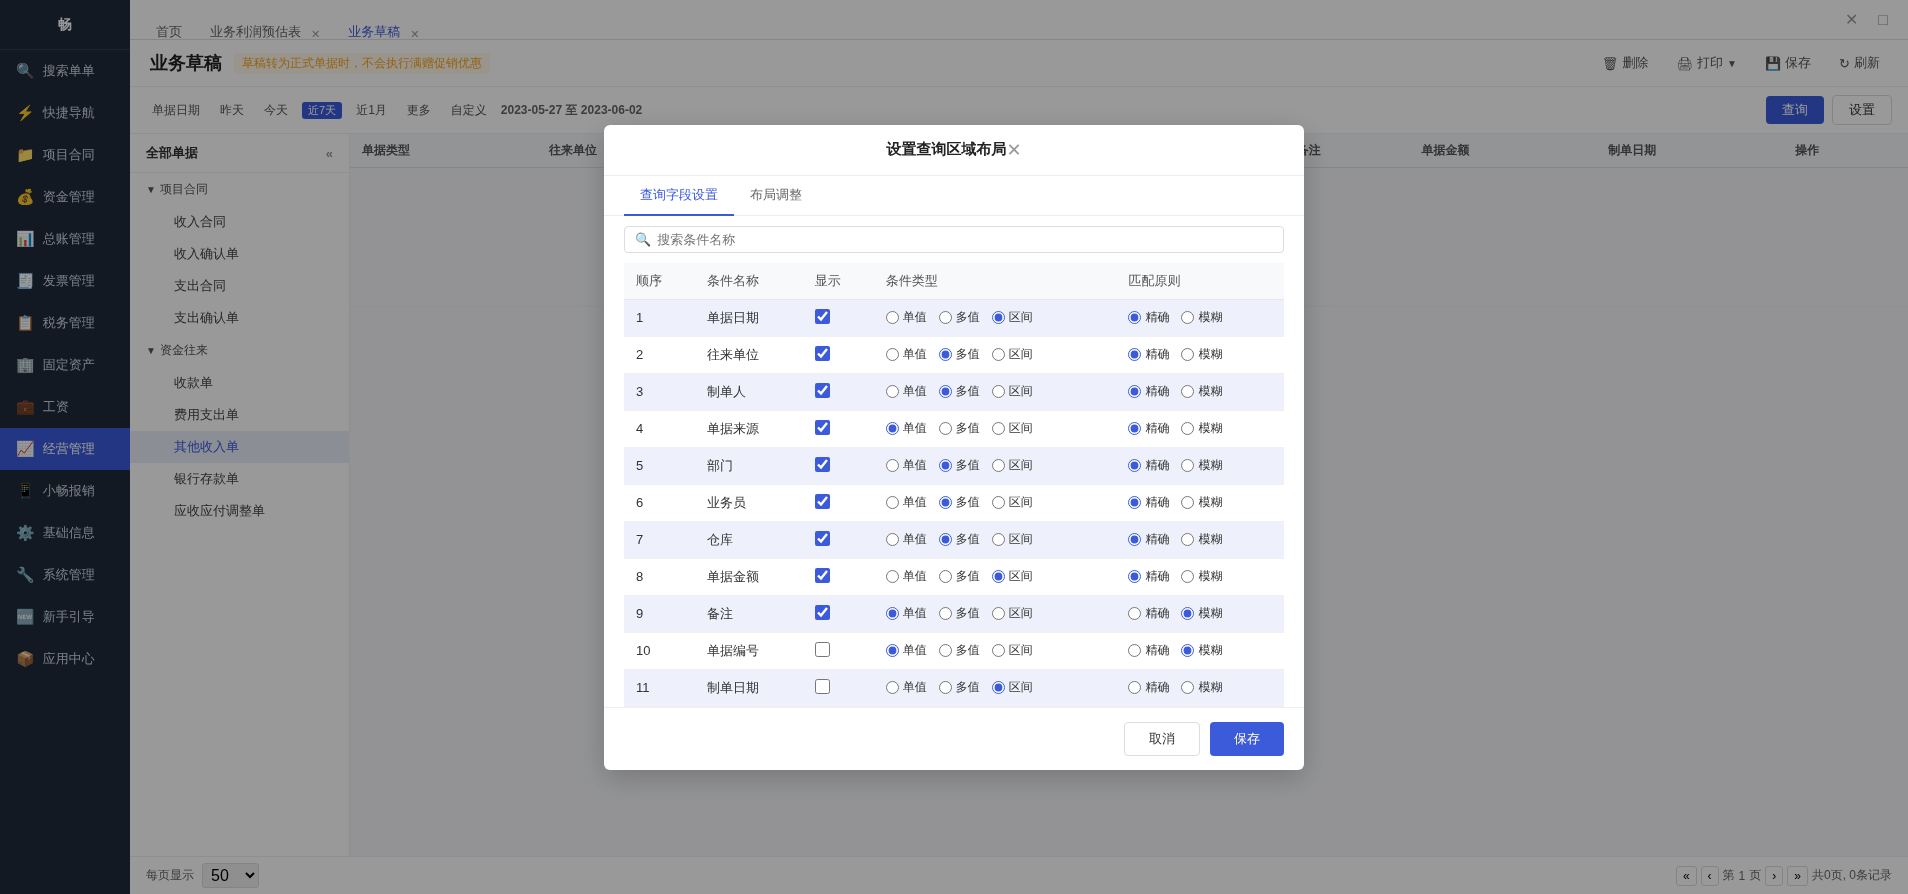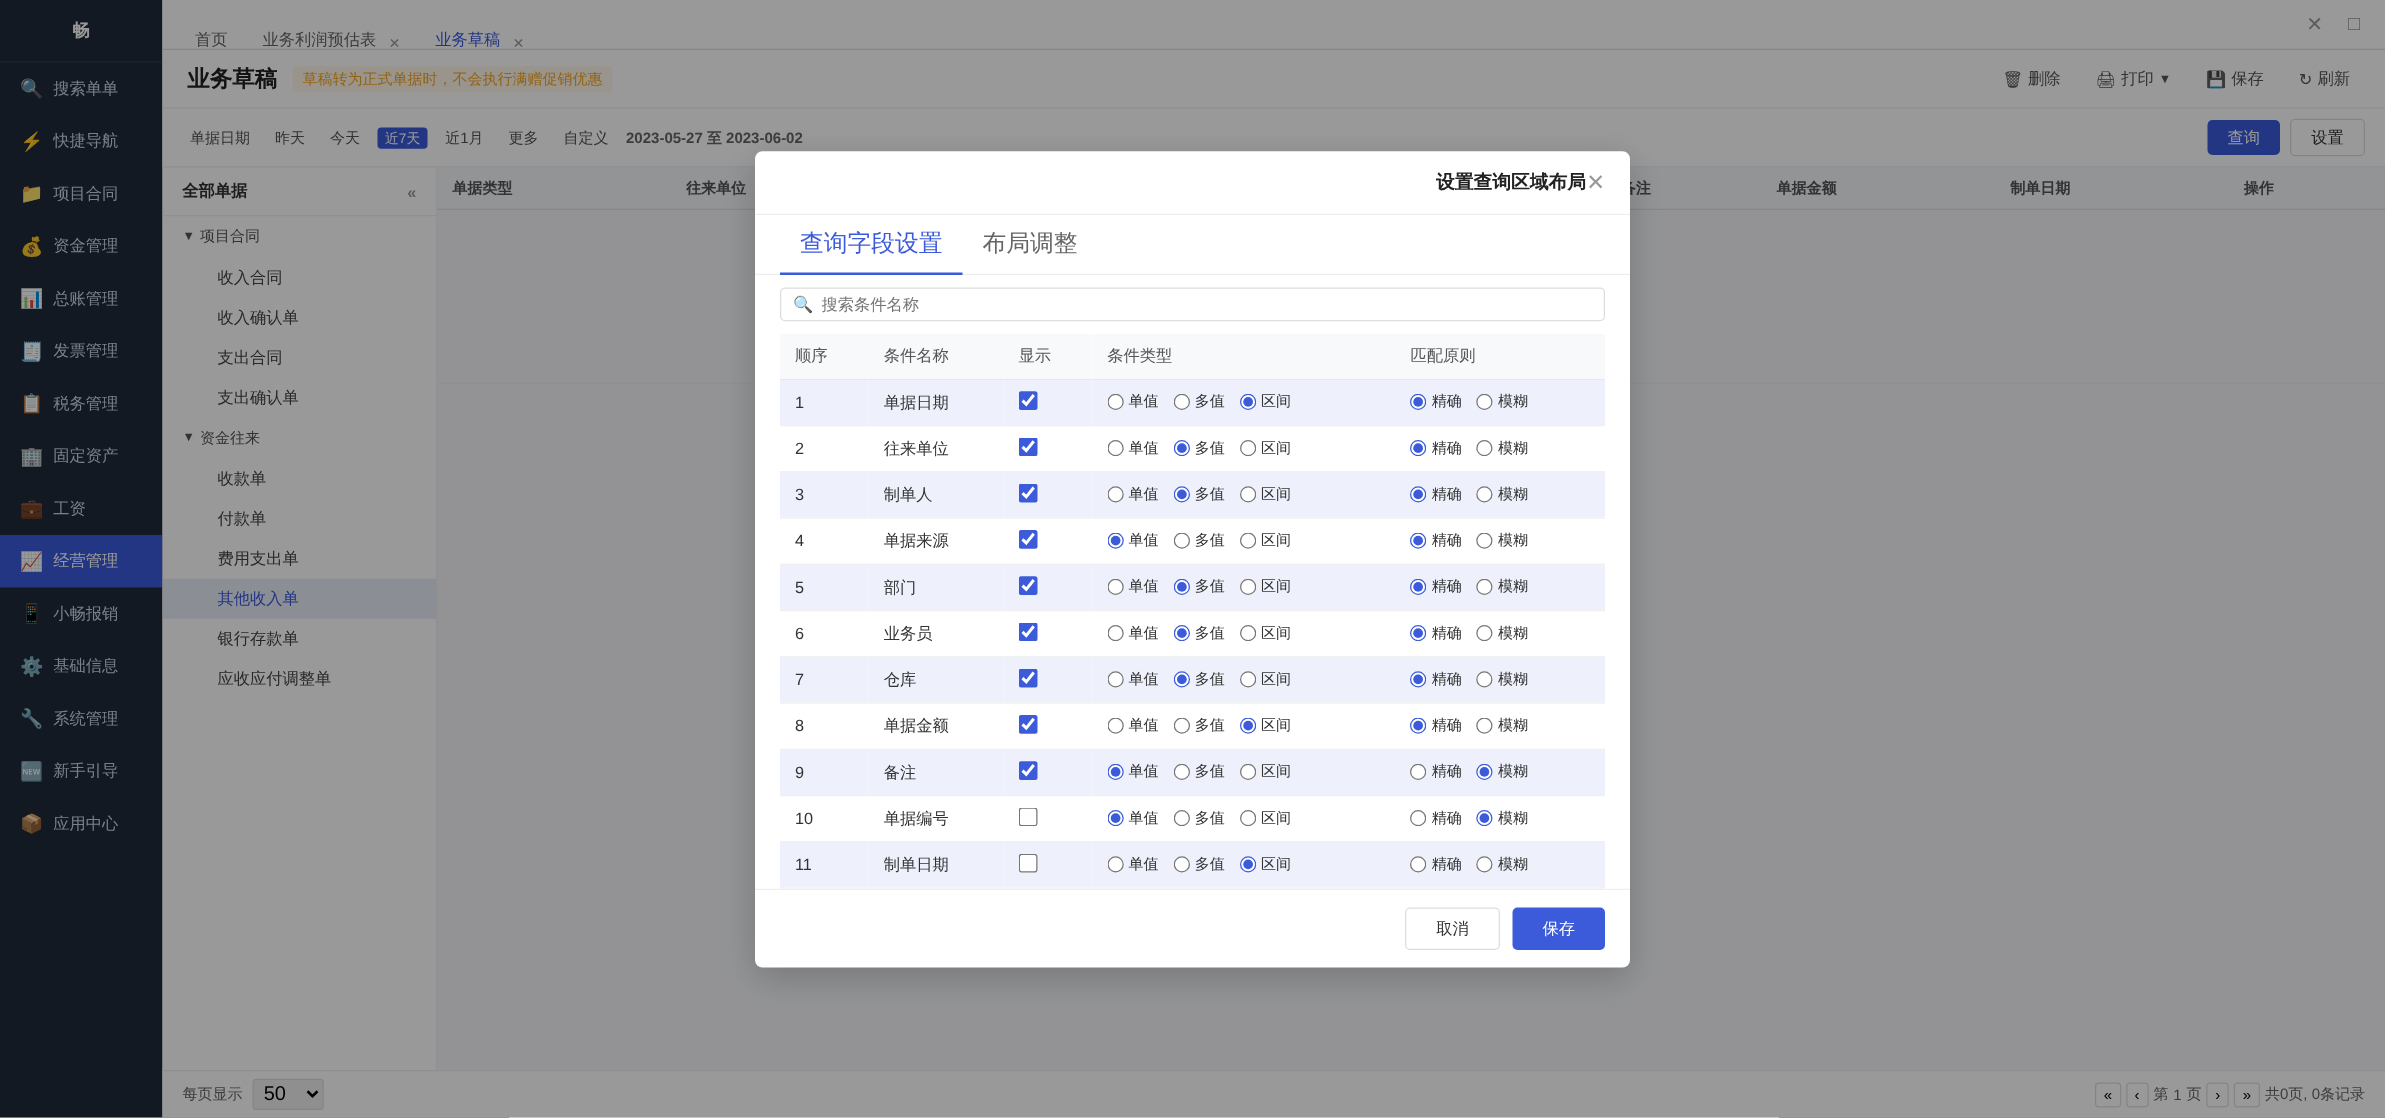--- a/index.html
+++ b/index.html
@@ -66,27 +66,27 @@
     .bottom-bar { background: #fff; border-top: 1px solid #eee; padding: 6px 16px; display: flex; align-items: center; font-size: 12px; color: #666; gap: 8px; }
     .bottom-bar select { border: 1px solid #ddd; border-radius: 3px; padding: 2px 4px; font-size: 16px; }
     .bottom-bar .page-nav { display: flex; align-items: center; gap: 4px; margin-left: auto; }
     .page-nav-btn { border: 1px solid #ddd; background: #fff; padding: 2px 6px; cursor: pointer; border-radius: 3px; font-size: 12px; }
 
     
     .overlay { position: fixed; top: 0; left: 0; width: 100%; height: 100%; background: rgba(0,0,0,0.4); z-index: 100; display: flex; align-items: center; justify-content: center; }
 
     
     .modal { background: #fff; border-radius: 6px; width: 700px; max-height: 680px; display: flex; flex-direction: column; box-shadow: 0 8px 30px rgba(0,0,0,0.2); }
-    .modal-header { padding: 14px 20px; border-bottom: 1px solid #eee; display: flex; align-items: center; justify-content: flex-end; }
+    .modal-header { padding: 14px 20px; border-bottom: 1px solid #eee; display: flex; align-items: center; justify-content: center; }
     .modal-title { font-size: 15px; font-weight: bold; color: #222; }
     .modal-close { cursor: pointer; color: #999; font-size: 18px; }
 
     
     .modal-tabs { display: flex; border-bottom: 1px solid #eee; padding: 0 20px; }
-    .modal-tab { padding: 10px 16px; font-size: 19px; color: #666; cursor: pointer; border-bottom: 2px solid transparent; margin-bottom: -1px; }
+    .modal-tab { padding: 10px 16px; font-size: 13px; color: #666; cursor: pointer; border-bottom: 2px solid transparent; margin-bottom: -1px; }
     .modal-tab.active { color: #3b5bdb; border-bottom: 2px solid #3b5bdb; font-weight: 500; }
 
     
     .modal-search { padding: 10px 20px; }
     .search-box { display: flex; align-items: center; border: 1px solid #ddd; border-radius: 4px; padding: 5px 10px; gap: 6px; }
     .search-box input { border: none; outline: none; flex: 1; font-size: 13px; color: #333; }
     .search-icon { color: #999; font-size: 13px; }
 
     
     .settings-table { flex: 1; overflow-y: auto; padding: 0 20px; }
@@ -261,21 +261,20 @@
             </div>
             <div class="panel-item">收入合同</div>
             <div class="panel-item">收入确认单</div>
             <div class="panel-item">支出合同</div>
             <div class="panel-item">支出确认单</div>
             <div class="panel-section-title">
               <span class="arrow">▼</span>
               <span>资金往来</span>
             </div>
             <div class="panel-item">收款单</div>
-            <div class="panel-item">付款单</div>
             <div class="panel-item">费用支出单</div>
             <div class="panel-item active">其他收入单</div>
             <div class="panel-item">银行存款单</div>
             <div class="panel-item">应收应付调整单</div>
           </div>
       </div>
 
       <div class="table-area">
         <table class="data-table">
           <thead id="table-head">

